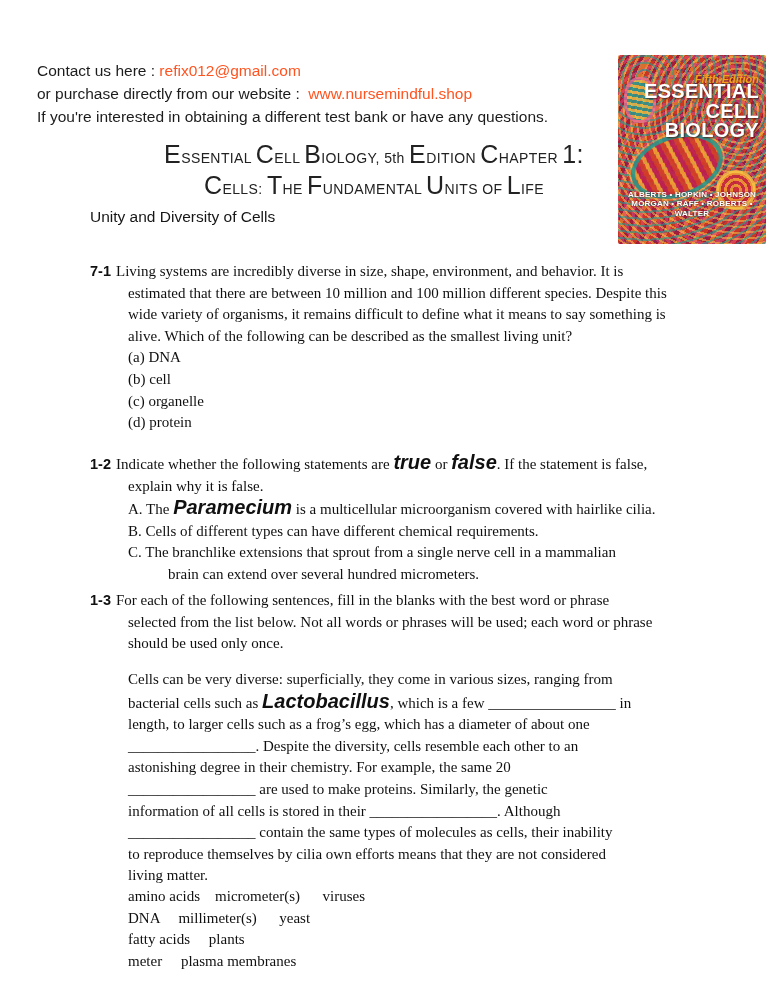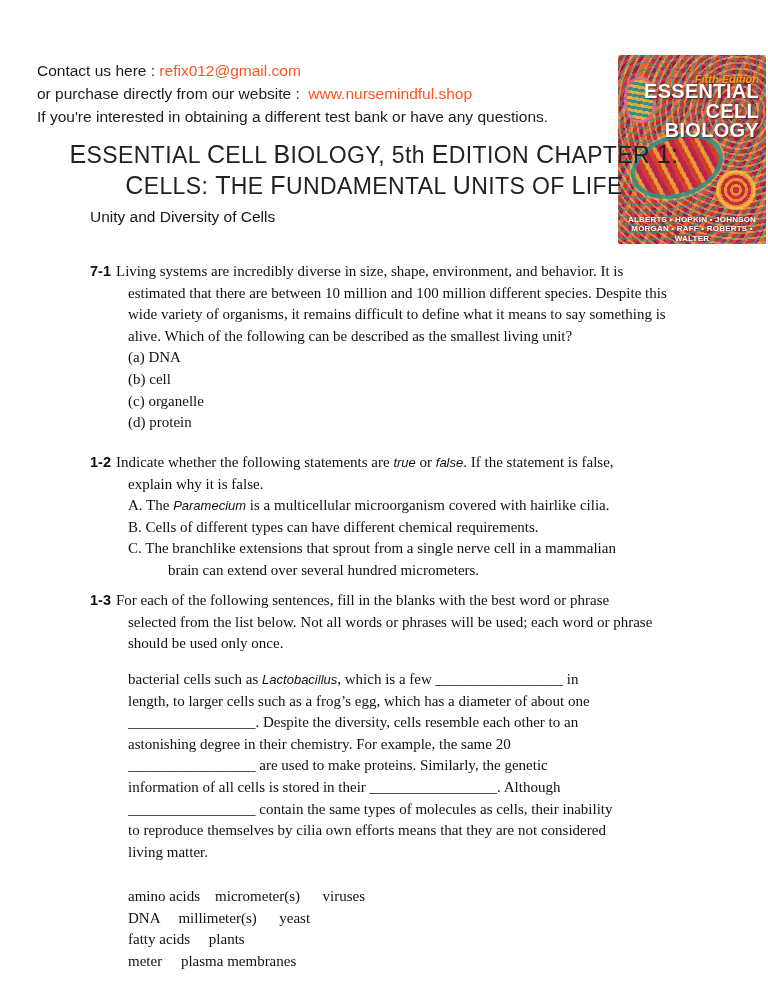--- a/index.html
+++ b/index.html
@@ -28,40 +28,40 @@
     border:3px solid rgba(245,200,70,.8);
     background:repeating-radial-gradient(circle, rgba(200,40,60,.9) 0 3px, rgba(245,150,50,.85) 3px 6px);}
   .blob-b{position:absolute;left:6px;top:22px;width:26px;height:40px;border-radius:45%;
     border:3px solid rgba(235,90,150,.75);
     background:repeating-linear-gradient(10deg, rgba(40,150,140,.85) 0 3px, rgba(230,190,70,.8) 3px 6px);}
   .cover-edition{position:absolute;right:7px;top:18px;color:#f6a11b;
     font:italic 700 11px "Liberation Sans",sans-serif;text-shadow:0 1px 2px rgba(90,10,20,.85);text-align:center;}
   .cover-title{position:absolute;right:7px;top:27px;text-align:right;color:#ffffff;
     font:700 20px/19.5px "Liberation Sans",sans-serif;letter-spacing:.3px;
     text-shadow:1px 1px 2px rgba(60,10,10,.8);}
-  .cover-authors{position:absolute;left:0;right:0;bottom:1px;text-align:center;color:#ffffff;
+  .cover-authors{position:absolute;left:0;right:0;bottom:26px;text-align:center;color:#ffffff;
     font:700 8px/9.5px "Liberation Sans",sans-serif;letter-spacing:.2px;
     text-shadow:0 0 2px rgba(70,5,15,.9);}
 
   
   .doc-title{position:absolute;left:0;top:92px;width:748px;text-align:center;color:#222222;}
   .tl{white-space:pre;letter-spacing:.4px;height:31px;font-family:"Liberation Sans",sans-serif;}
   .lg{font-size:25px;}
-  .sm{font-size:23px;}
+  .sm{font-size:14px;}
 
   .section-heading{position:absolute;left:90px;top:160px;
     font:15.5px "Liberation Sans",sans-serif;color:#161616;}
 
   
   .block{position:absolute;left:128px;}
   .line{font:15px/21.6px "Liberation Serif",serif;color:#101010;white-space:pre;}
   .first{margin-left:-38px;}
   .indent2{margin-left:40px;}
   .qnum{font:700 14.5px "Liberation Sans",sans-serif;margin-right:5px;color:#101010;}
-  .isans{font-family:"Liberation Sans",sans-serif;font-style:italic;font-size:13px;}
+  .isans{font-family:"Liberation Sans",sans-serif;font-style:italic;font-size:20px;font-weight:bold;}
 
   .footer{position:absolute;left:0;top:946px;width:768px;text-align:center;
     font:15px "Liberation Sans",sans-serif;color:#6d28d9;}
 </style>
 </head>
 <body>
 
 <div class="page">
 
   <div class="header">
@@ -113,20 +113,21 @@
     <div class="line indent2">brain can extend over several hundred micrometers.</div>
   </div>
 
   <div class="block" style="top:542px;">
     <div class="line first"><span class="qnum">1-3</span><span>For each of the following sentences, fill in the blanks with the best word or phrase</span></div>
     <div class="line">selected from the list below. Not all words or phrases will be used; each word or phrase</div>
     <div class="line">should be used only once.</div>
   </div>
 
   <div class="block" style="top:621px;">
+    <div class="line">Cells can be very diverse: superficially, they come in various sizes, ranging from</div>
     <div class="line"><span>bacterial cells such as </span><span class="isans">Lactobacillus</span><span>, which is a few _________________ in</span></div>
     <div class="line">length, to larger cells such as a frog’s egg, which has a diameter of about one</div>
     <div class="line">_________________. Despite the diversity, cells resemble each other to an</div>
     <div class="line">astonishing degree in their chemistry. For example, the same 20</div>
     <div class="line">_________________ are used to make proteins. Similarly, the genetic</div>
     <div class="line">information of all cells is stored in their _________________. Although</div>
     <div class="line">_________________ contain the same types of molecules as cells, their inability</div>
     <div class="line">to reproduce themselves by cilia own efforts means that they are not considered</div>
     <div class="line">living matter.</div>
   </div>

